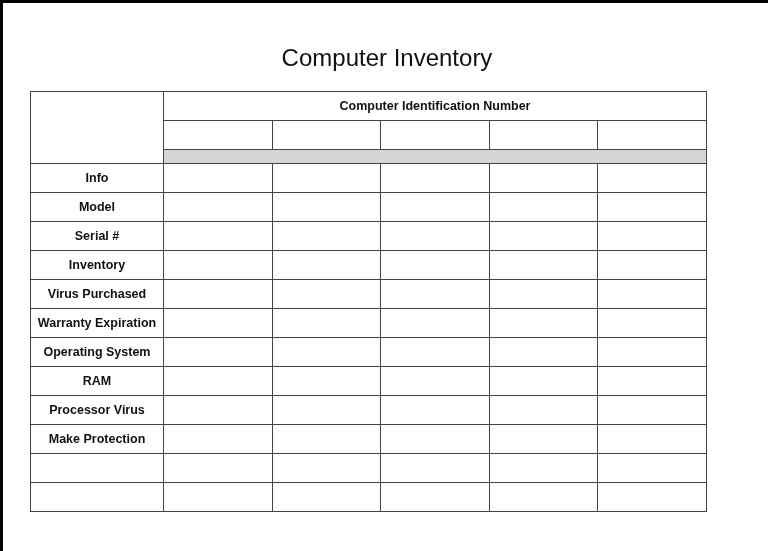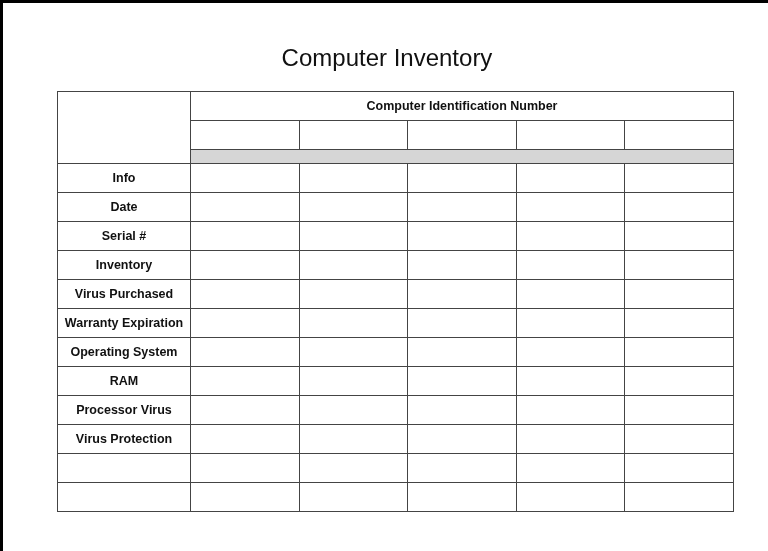--- a/index.html
+++ b/index.html
@@ -1,19 +1,19 @@
 <!DOCTYPE html>
 <html><head>
 <meta charset="utf-8">
 <style>
   html, body { margin:0; padding:0; }
   body { width:768px; height:551px; background:#fff; position:relative; overflow:hidden; font-family:"Liberation Sans", sans-serif; }
   .page { position:absolute; left:0; top:0; width:766px; height:549px; border:3px solid #000000; background:#fff; }
   .title { position:absolute; left:0; top:41px; width:768px; text-align:center; font-size:24px; color:#111; }
-  table { position:absolute; left:54px; top:88px; border-collapse:collapse; table-layout:fixed;padding-left:24px; }
+  table { position:absolute; left:27px; top:88px; border-collapse:collapse; table-layout:fixed;padding-left:24px; }
   td { border:1px solid #444; padding:0; font-size:12.5px; font-weight:bold; color:#111; text-align:center; }
   col.lbl { width:133px; }
   col.dat { width:108.6px; }
   tr.r { height:29px; }
   tr.hdr { height:29px; }
   tr.gray { height:14px; }
   tr.gray td { background:#d6d6d6; }
 </style>
 </head>
 <body>
@@ -46,21 +46,21 @@
         </tr>
     <tr class="r">
           <td>Info</td>
           <td></td>
           <td></td>
           <td></td>
           <td></td>
           <td></td>
         </tr>
         <tr class="r">
-          <td>Date</td>
+          <td>Model</td>
           <td></td>
           <td></td>
           <td></td>
           <td></td>
           <td></td>
         </tr>
         <tr class="r">
           <td>Serial #</td>
           <td></td>
           <td></td>
@@ -110,21 +110,21 @@
         </tr>
         <tr class="r">
           <td>Processor Virus</td>
           <td></td>
           <td></td>
           <td></td>
           <td></td>
           <td></td>
         </tr>
         <tr class="r">
-          <td>Virus Protection</td>
+          <td>Make Protection</td>
           <td></td>
           <td></td>
           <td></td>
           <td></td>
           <td></td>
         </tr>
         <tr class="r">
           <td></td>
           <td></td>
           <td></td>

